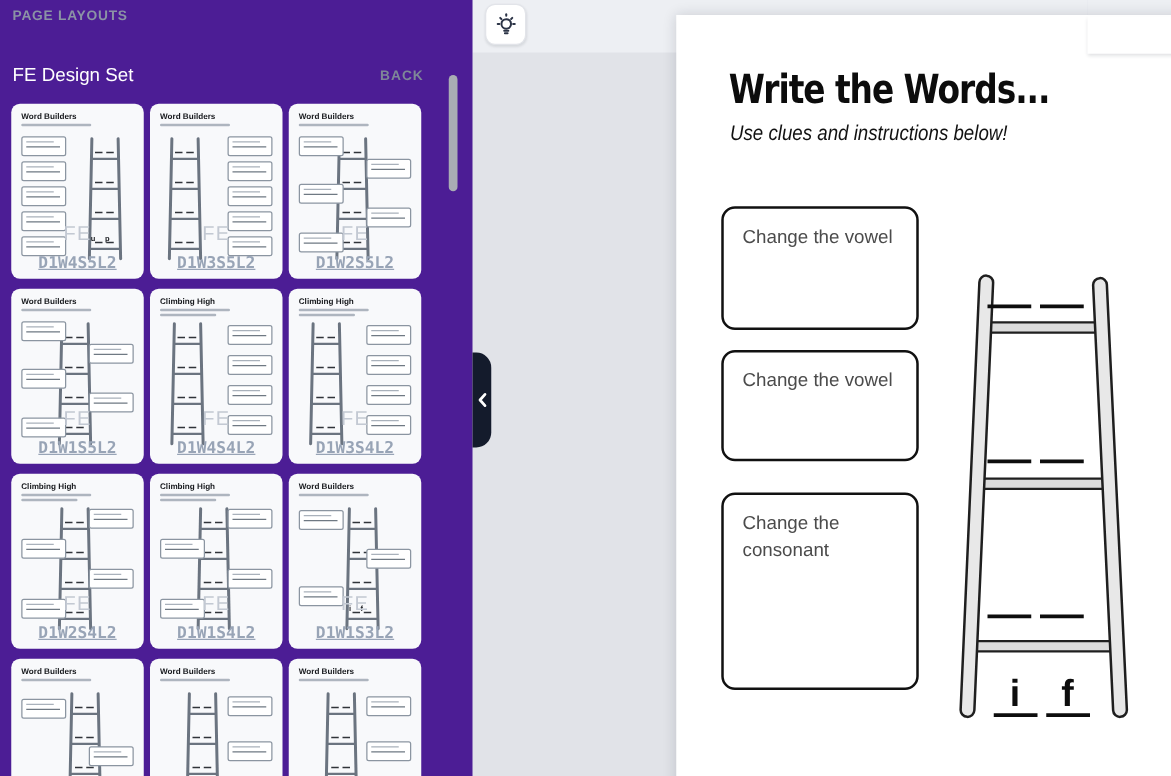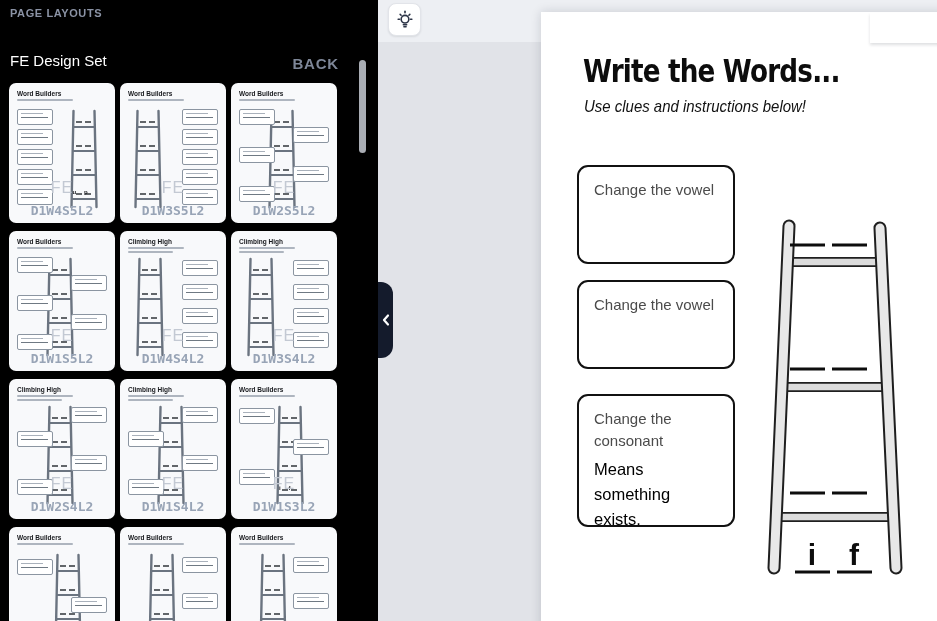--- a/index.html
+++ b/index.html
@@ -5,31 +5,31 @@
   * { margin:0; padding:0; box-sizing:border-box; }
   html,body { background:#0b0f1c; }
   .app {
     position:relative; width:937px; height:621px; overflow:hidden;
     font-family:"Liberation Sans", sans-serif; background:#e1e3e8;
   }
 
   
   .sidebar {
     position:absolute; left:0; top:0; width:378px; height:621px;
-    background:#000000; overflow:hidden; z-index:3;
+    background:#4c1d95; overflow:hidden; z-index:3;
   }
   .sb-header {
     position:absolute; left:10px; top:7px; font-size:11px; font-weight:700;
     letter-spacing:.6px; color:#8b93a5;
   }
   .sb-title {
     position:absolute; left:10px; top:52px; font-size:15px; font-weight:400; color:#ffffff;
   }
   .sb-back {
-    position:absolute; right:39px; top:55px; font-size:15px; font-weight:700;
+    position:absolute; right:39px; top:55px; font-size:11px; font-weight:700;
     letter-spacing:.8px; color:#7e8798; cursor:pointer;margin-left:21px;
   }
   .sb-scrollthumb {
     position:absolute; left:359px; top:60px; width:7px; height:93px;
     background:#a9adb4; border-radius:4px;
   }
   .thumb-grid {
     position:absolute; left:9px; top:83px; width:330px;
     display:grid; grid-template-columns:repeat(3,106px); grid-auto-rows:140px; gap:8px 5px;
   }
@@ -52,20 +52,21 @@
     letter-spacing:3px; color:#16181c;
   }
   .t-water {
     position:absolute; left:0; right:0; bottom:26px; text-align:center;
     font-size:16px; font-weight:400; color:#c3c9d3; letter-spacing:1px;
   }
   .t-code {
     position:absolute; left:0; right:0; bottom:5px; text-align:center;
     font-family:"DejaVu Sans Mono", monospace; font-size:13px; font-weight:700;
     color:#98a4b6;
+    text-decoration:underline;
   }
 
   
   .collapse-handle {
     position:absolute; left:378px; top:282px; width:15px; height:76px;
     background:#141b2c; border-radius:0 12px 12px 0; z-index:4; cursor:pointer;
     display:flex; align-items:center; justify-content:center;
   }
 
   
@@ -700,25 +701,23 @@
     <div class="page">
       <div class="page-title">Write the Words...</div>
       <div class="page-subtitle">Use clues and instructions below!</div>
 
       <div class="clue-box" style="top:153px; height:99px">
         <div class="cb-instr">Change the vowel</div>
       </div>
       <div class="clue-box" style="top:268px; height:89px">
         <div class="cb-instr">Change the vowel</div>
       </div>
-      <div class="clue-box" style="top:382px; height:133px">
+      <div class="clue-box" style="top:382px; height:158px">
         <div class="cb-instr">Change the
 consonant</div>
-        <div class="cb-clue gap-sm">Means
-something exists.</div>
       </div>
 
       <div class="ladder-wrap">
         <svg width="178" height="382" viewBox="0 0 178 382">
 
           <g stroke-linecap="round">
             <line x1="30" y1="52" x2="121" y2="52" stroke="#1f1f1f" stroke-width="10"></line>
             <line x1="30" y1="52" x2="121" y2="52" stroke="#dcdcdc" stroke-width="6.5"></line>
             <line x1="25" y1="177" x2="127" y2="177" stroke="#1f1f1f" stroke-width="10"></line>
             <line x1="25" y1="177" x2="127" y2="177" stroke="#dcdcdc" stroke-width="6.5"></line>

